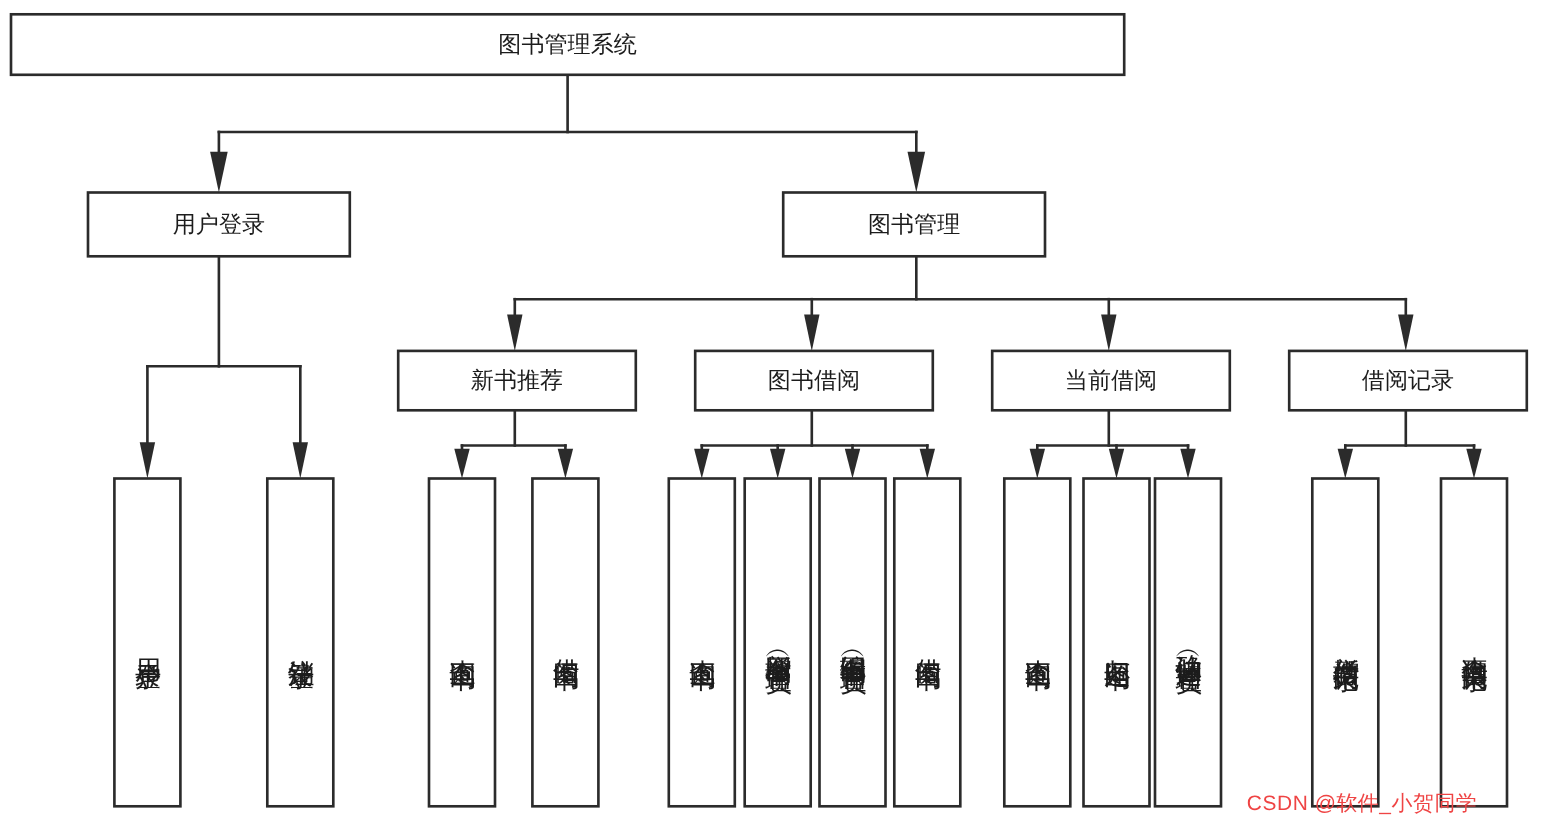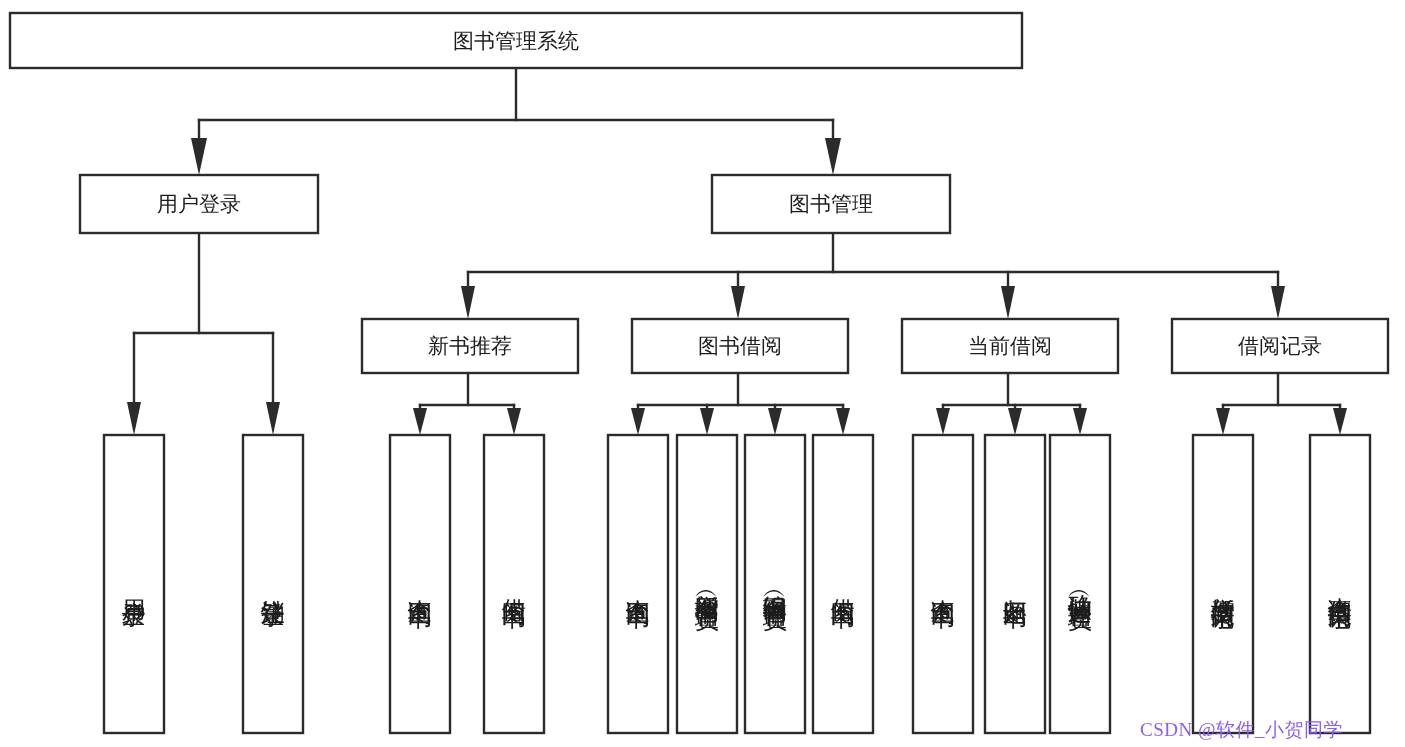--- a/index.html
+++ b/index.html
@@ -61,23 +61,23 @@
     align-items: center;
     justify-content: center;
     text-align: center;
     white-space: nowrap;
     user-select: none;
   }
   #watermark {
     position: absolute;
     right: 8px;
     bottom: 4px;
-    font-family: Liberation Serif, serif;
+    font-family: Liberation Sans, sans-serif;
     font-size: 19px;
-    color: #8b5cf6;
+    color: #ef4444;
     letter-spacing: 0.5px;
     white-space: nowrap;
     pointer-events: none;
   }
 </style>
 </head>
 <body>
 
 <div id="canvas">
 

